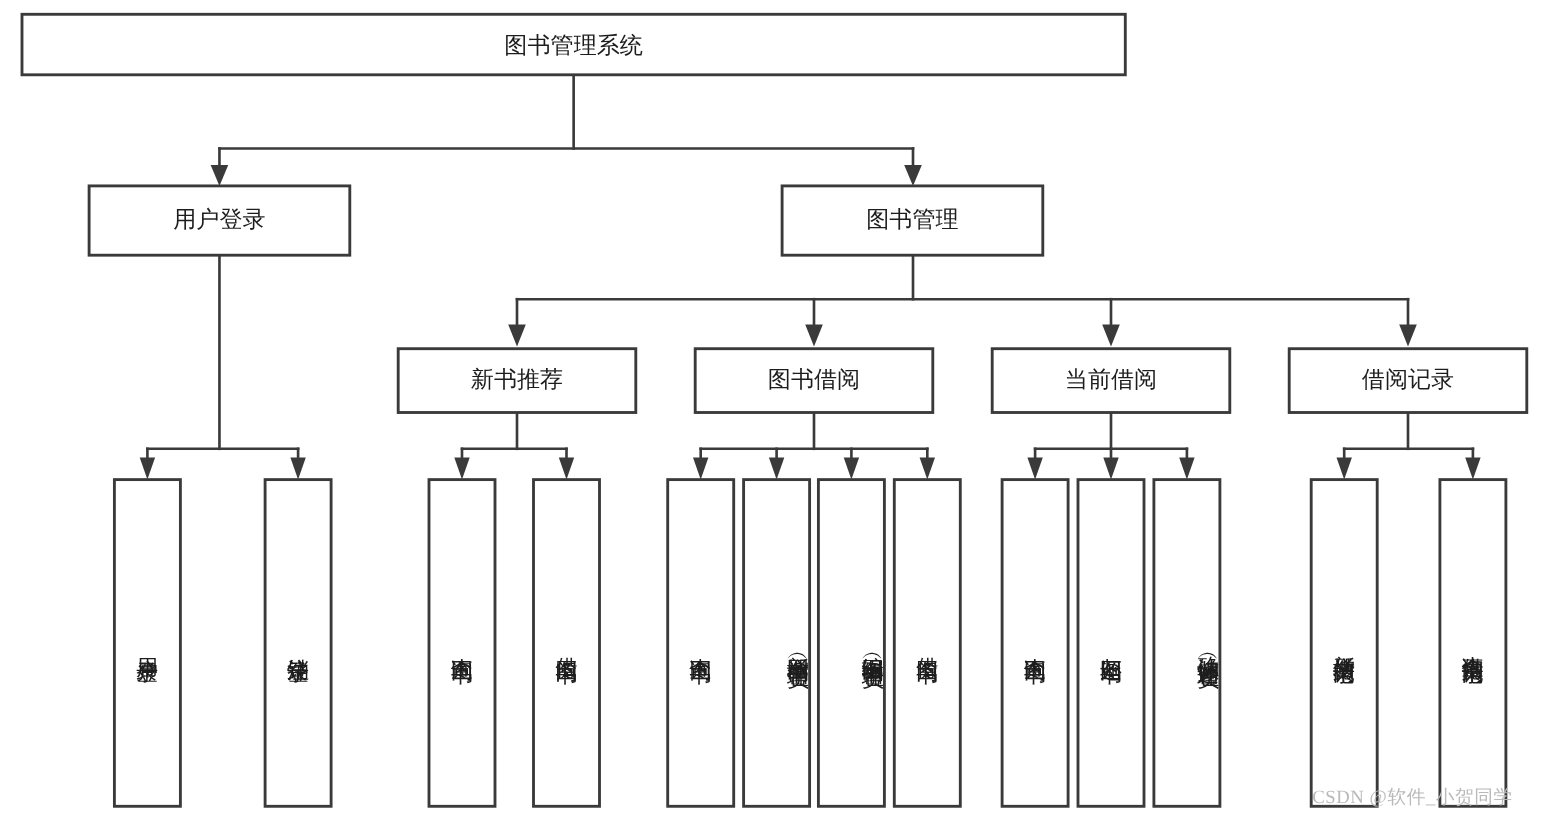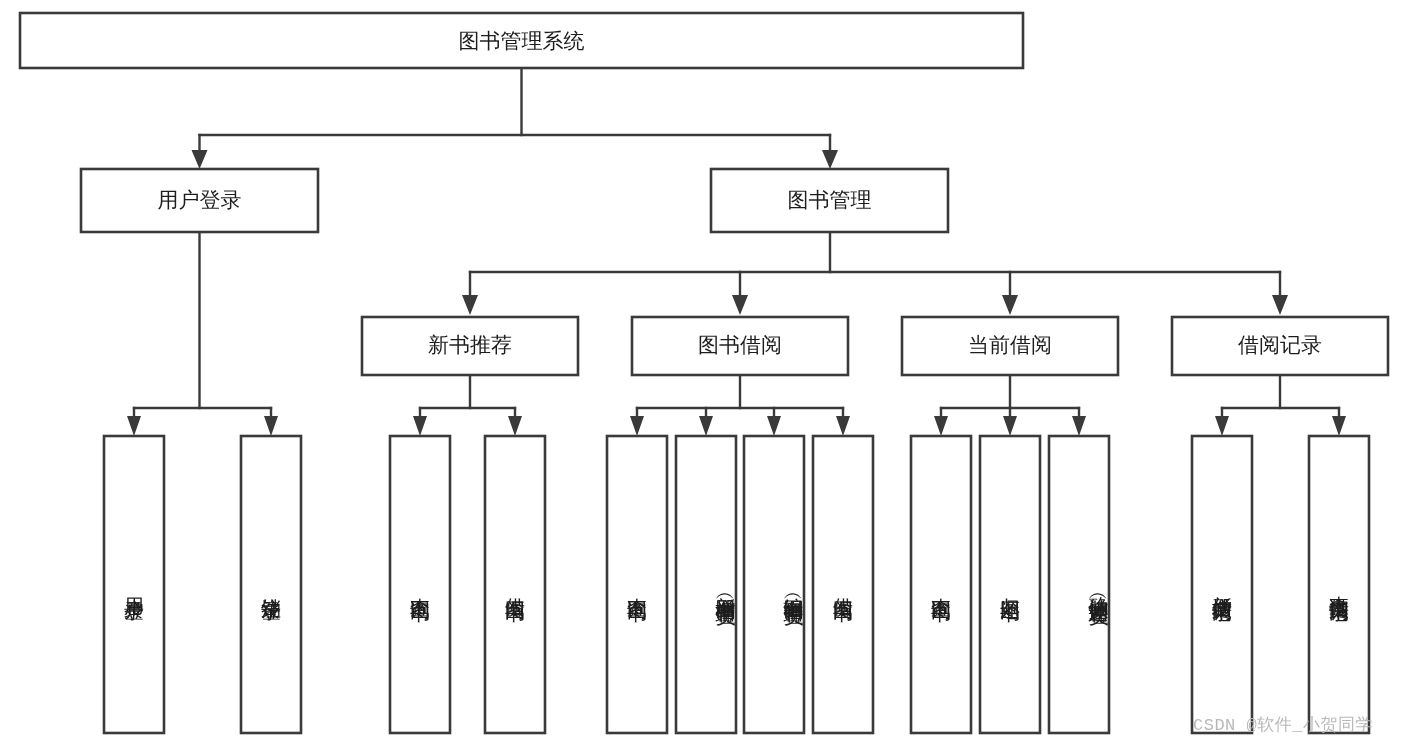--- a/index.html
+++ b/index.html
@@ -64,21 +64,21 @@
     pointer-events: none;
     display: flex;
     align-items: flex-start;
     justify-content: center;
   }
   .leaf-label.centered {
     align-items: center;
   }
   .watermark {
     position: absolute;
-    font-family: Liberation Mono, monospace;
+    font-family: Liberation Serif, serif;
     font-size: 17px;
     color: #b9b9b9;
     white-space: nowrap;
     letter-spacing: 0.5px;
   }
 </style>
 </head>
 <body>
 
 <div id="diagram-root">

